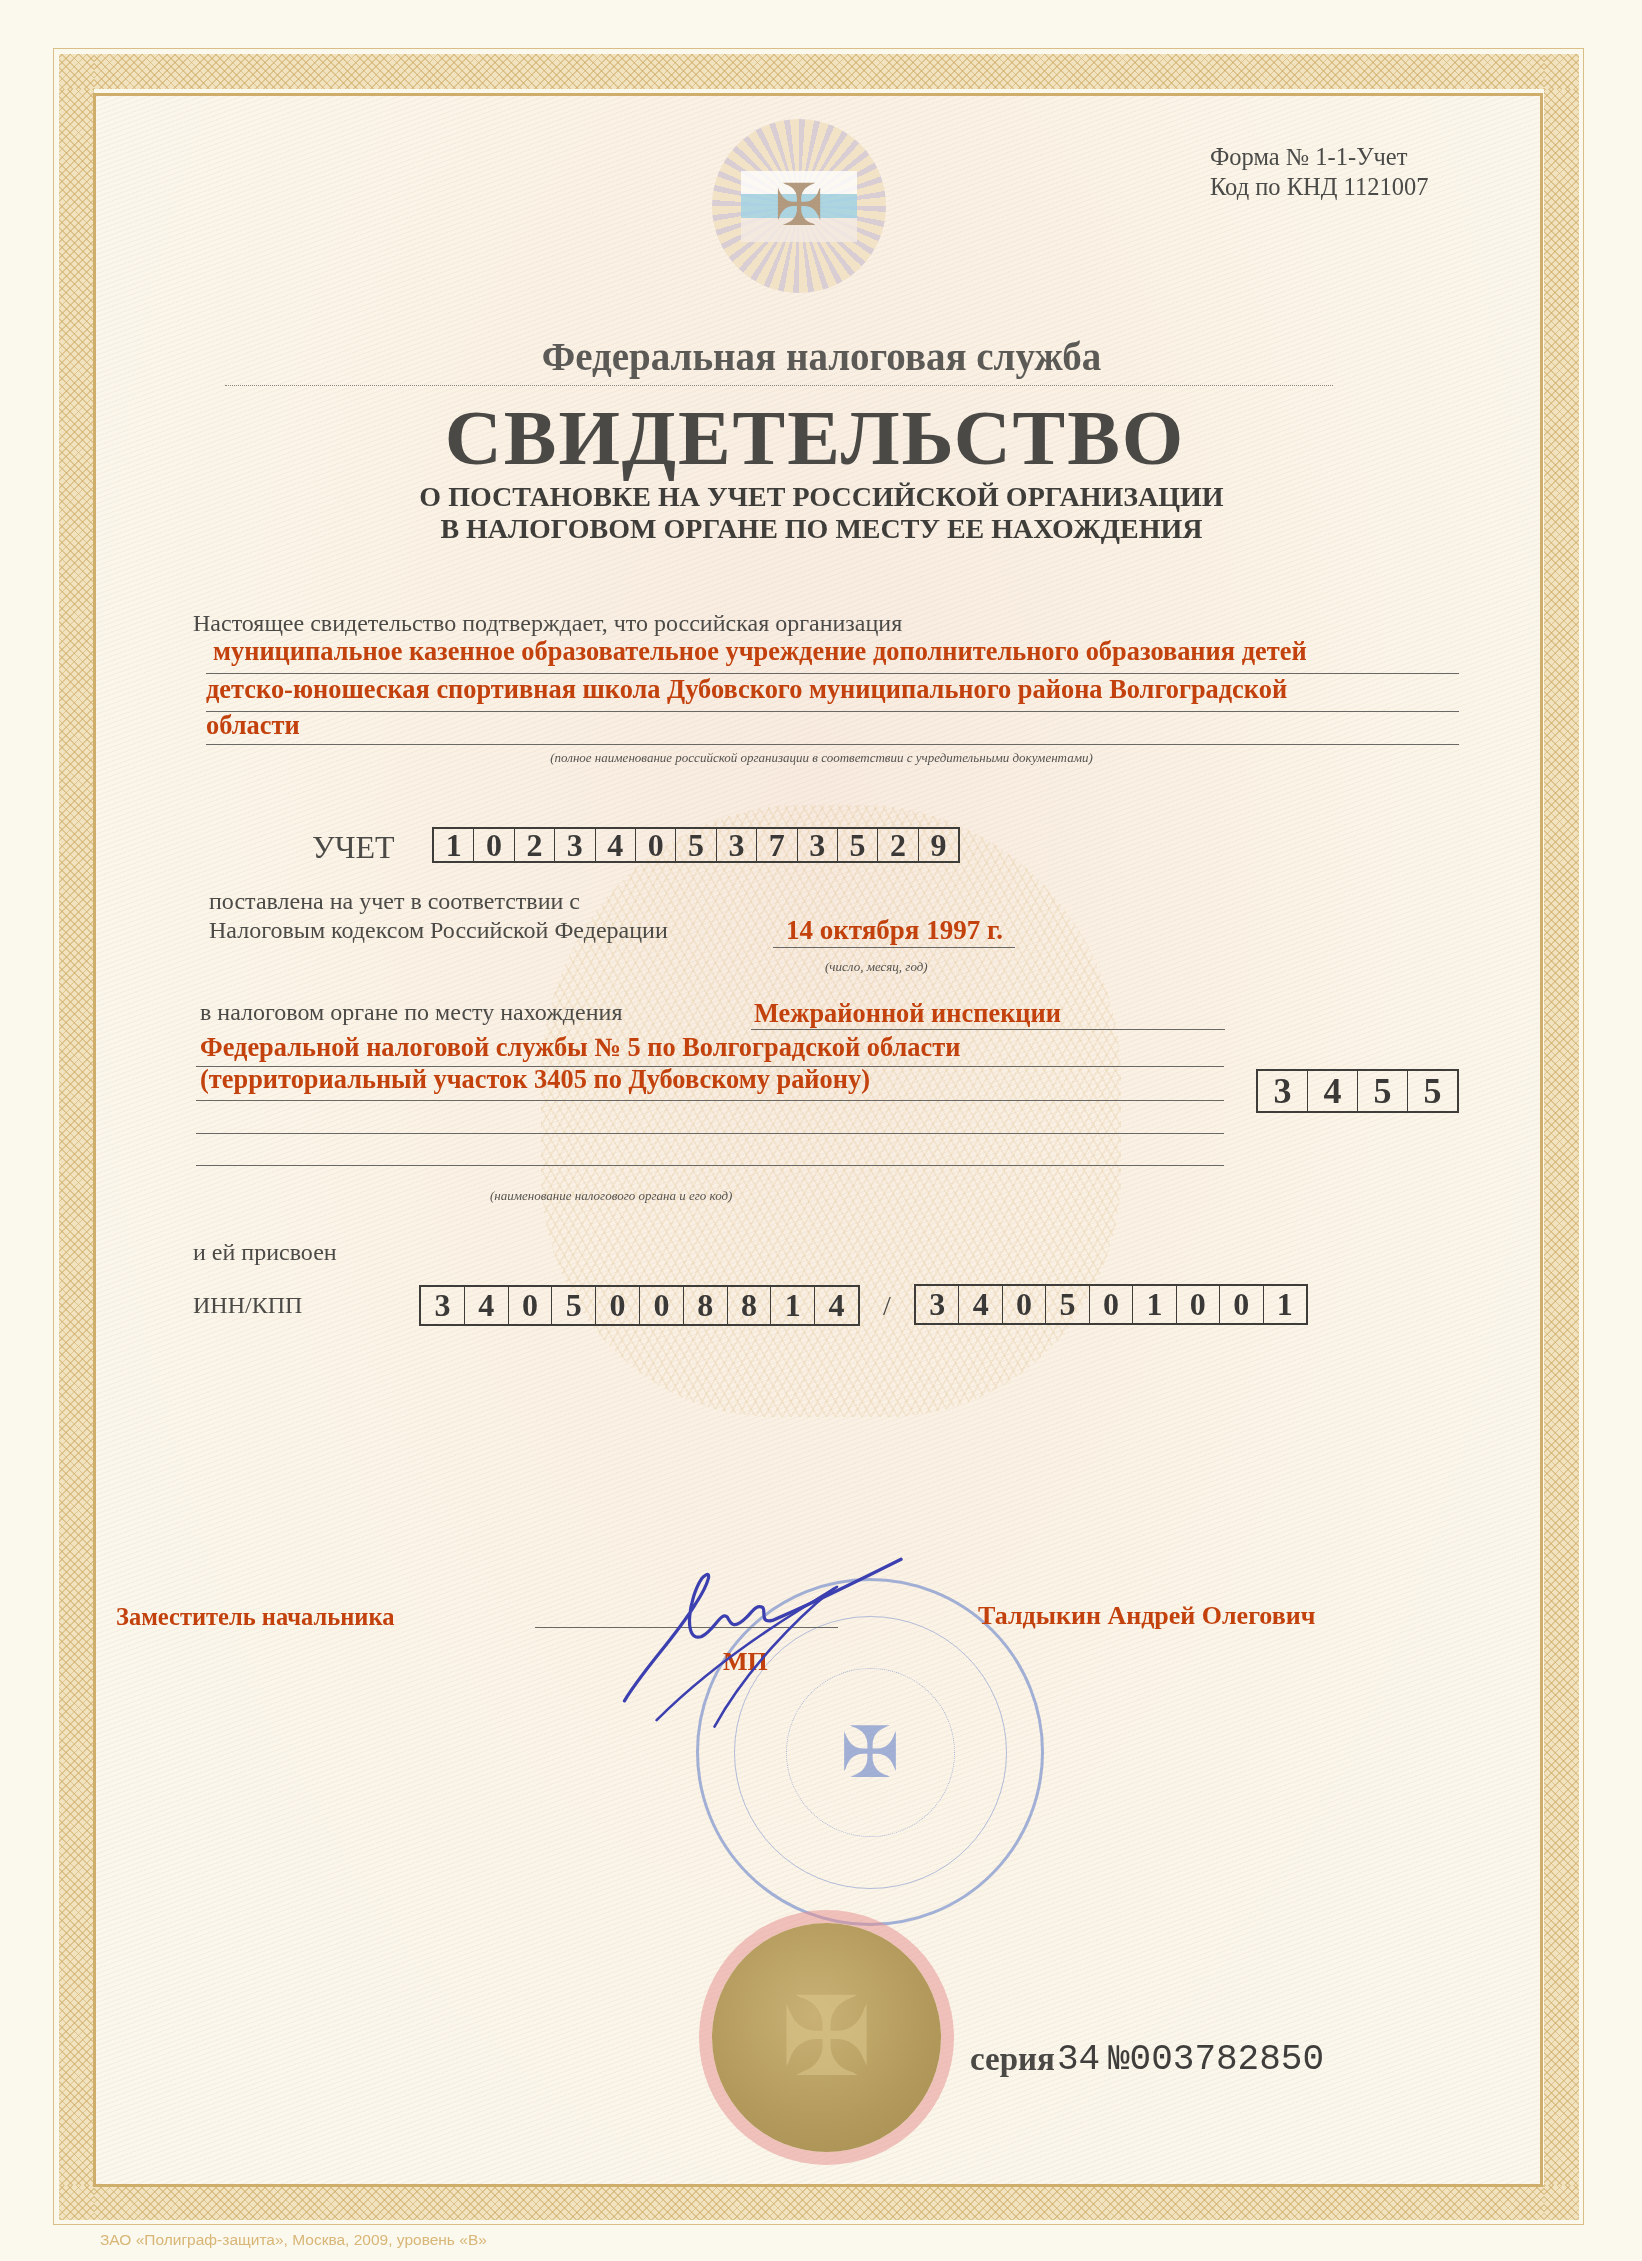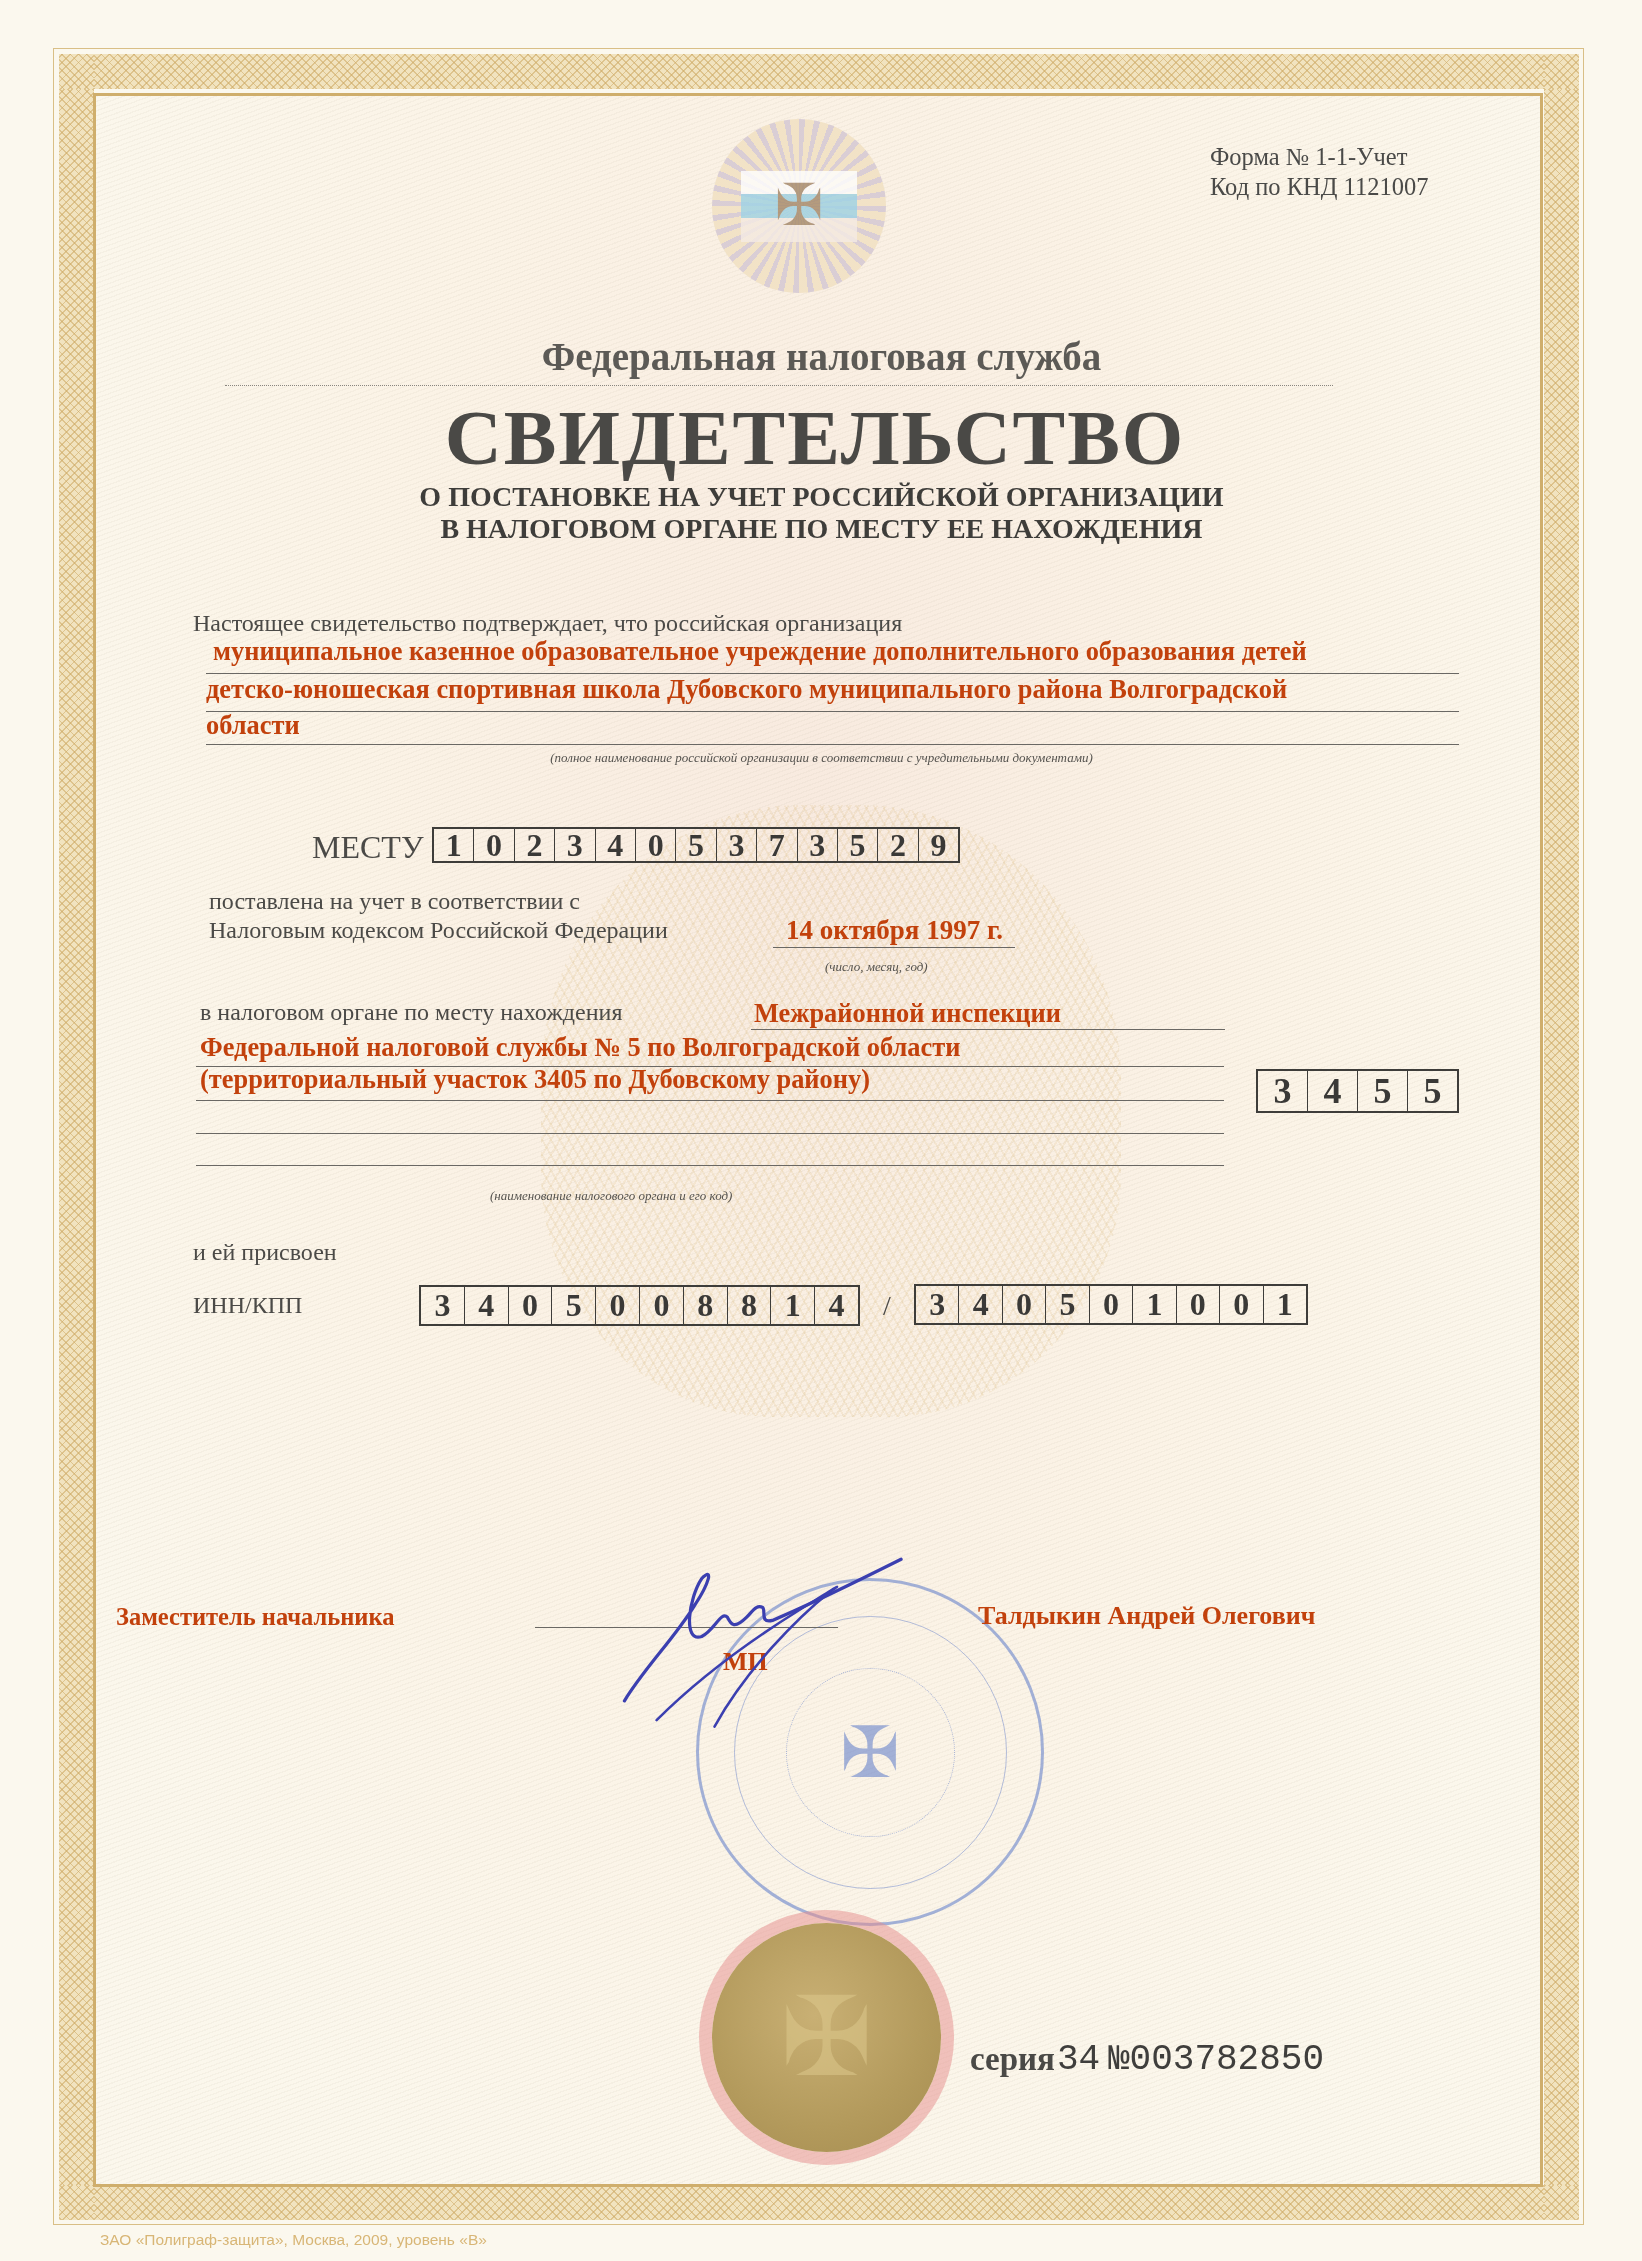--- a/index.html
+++ b/index.html
@@ -128,21 +128,21 @@
 
 <div class="abs text body-text" style="left:193px; top:611px">Настоящее свидетельство подтверждает, что российская организация</div>
 <div class="abs text body-text bold" style="left:213px; top:638px; font-size:26.4px">муниципальное казенное образовательное учреждение дополнительного образования детей</div>
 <div class="abs rule" style="left:206px; top:673px; width:1253px"></div>
 <div class="abs text body-text bold" style="left:206px; top:676px; font-size:26.4px">детско-юношеская спортивная школа Дубовского муниципального района Волгоградской</div>
 <div class="abs rule" style="left:206px; top:711px; width:1253px"></div>
 <div class="abs text body-text bold" style="left:206px; top:712px; font-size:26.4px">области</div>
 <div class="abs rule" style="left:206px; top:744px; width:1253px"></div>
 <div class="abs text caption" style="left:0; width:1643px; top:751px; text-align:center">(полное наименование российской организации в соответствии с учредительными документами)</div>
 
-<div class="abs text body-text" style="left:312px; top:831px; font-size:32px">МЕСТУ</div>
+<div class="abs text body-text" style="left:312px; top:831px; font-size:32px">УЧЕТ</div>
 <div class="abs boxes" style="left:432px; top:827px; width:528px; height:36px">
   <span class="cell">1</span>
   <span class="cell">0</span>
   <span class="cell">2</span>
   <span class="cell">3</span>
   <span class="cell">4</span>
   <span class="cell">0</span>
   <span class="cell">5</span>
   <span class="cell">3</span>
   <span class="cell">7</span>

